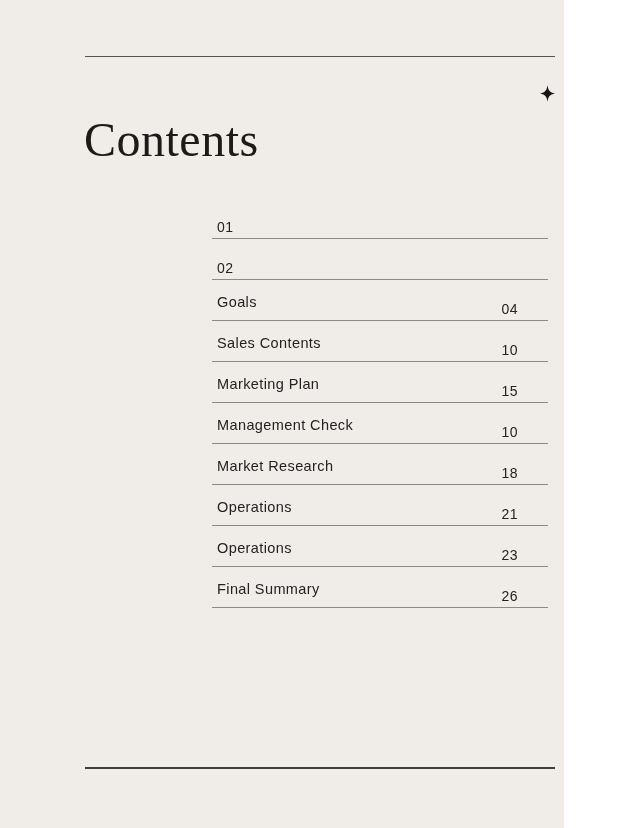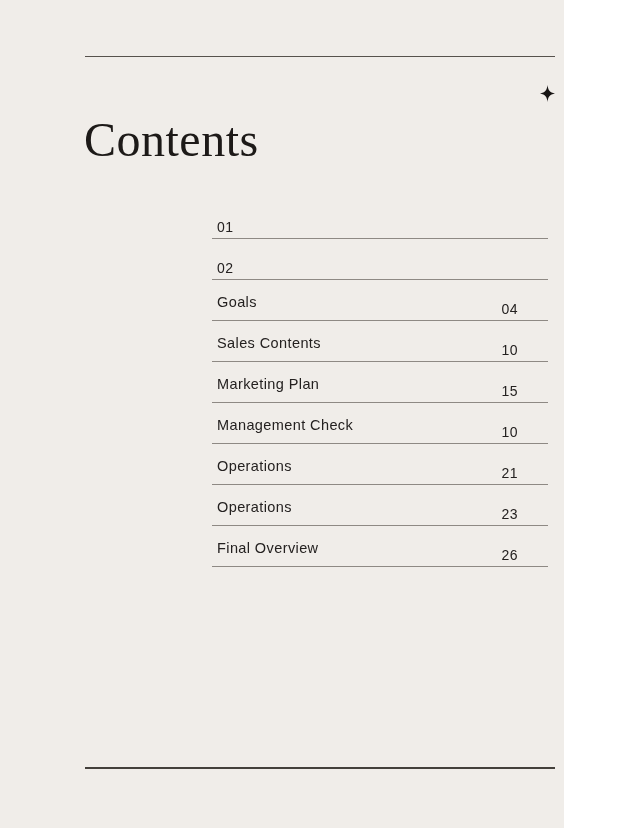--- a/index.html
+++ b/index.html
@@ -104,28 +104,32 @@
       </div>
       <div class="toc-row">
         <span class="toc-label">Marketing Plan</span>
         <span class="toc-page">15</span>
       </div>
       <div class="toc-row">
         <span class="toc-label">Management Check</span>
         <span class="toc-page">10</span>
       </div>
       <div class="toc-row">
+        <span class="toc-label">Market Research</span>
+        <span class="toc-page">18</span>
+      </div>
+      <div class="toc-row">
         <span class="toc-label">Operations</span>
         <span class="toc-page">21</span>
       </div>
       <div class="toc-row">
         <span class="toc-label">Operations</span>
         <span class="toc-page">23</span>
       </div>
       <div class="toc-row">
-        <span class="toc-label">Final Overview</span>
+        <span class="toc-label">Final Summary</span>
         <span class="toc-page">26</span>
       </div>
     </div>
 
   <div class="bottom-rule"></div>
 
 </div>
 
 </body></html>

